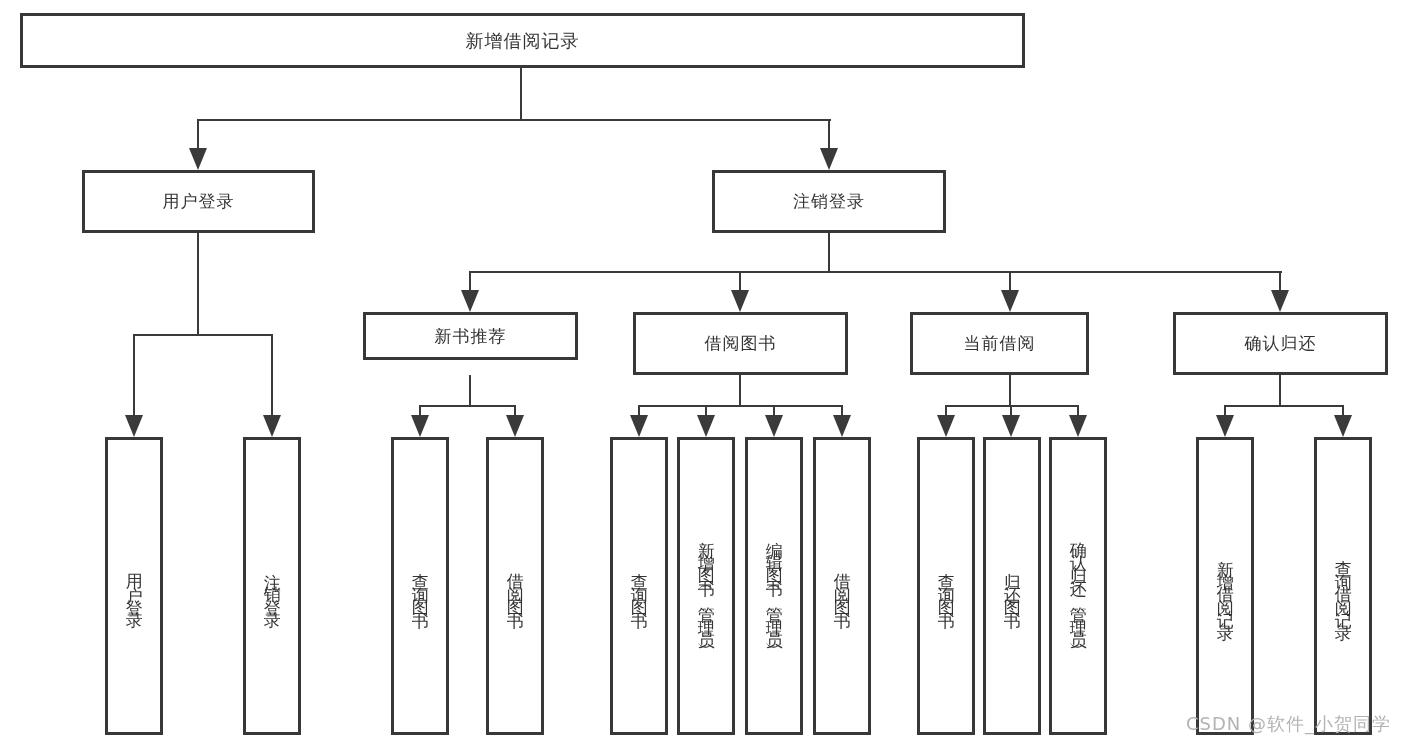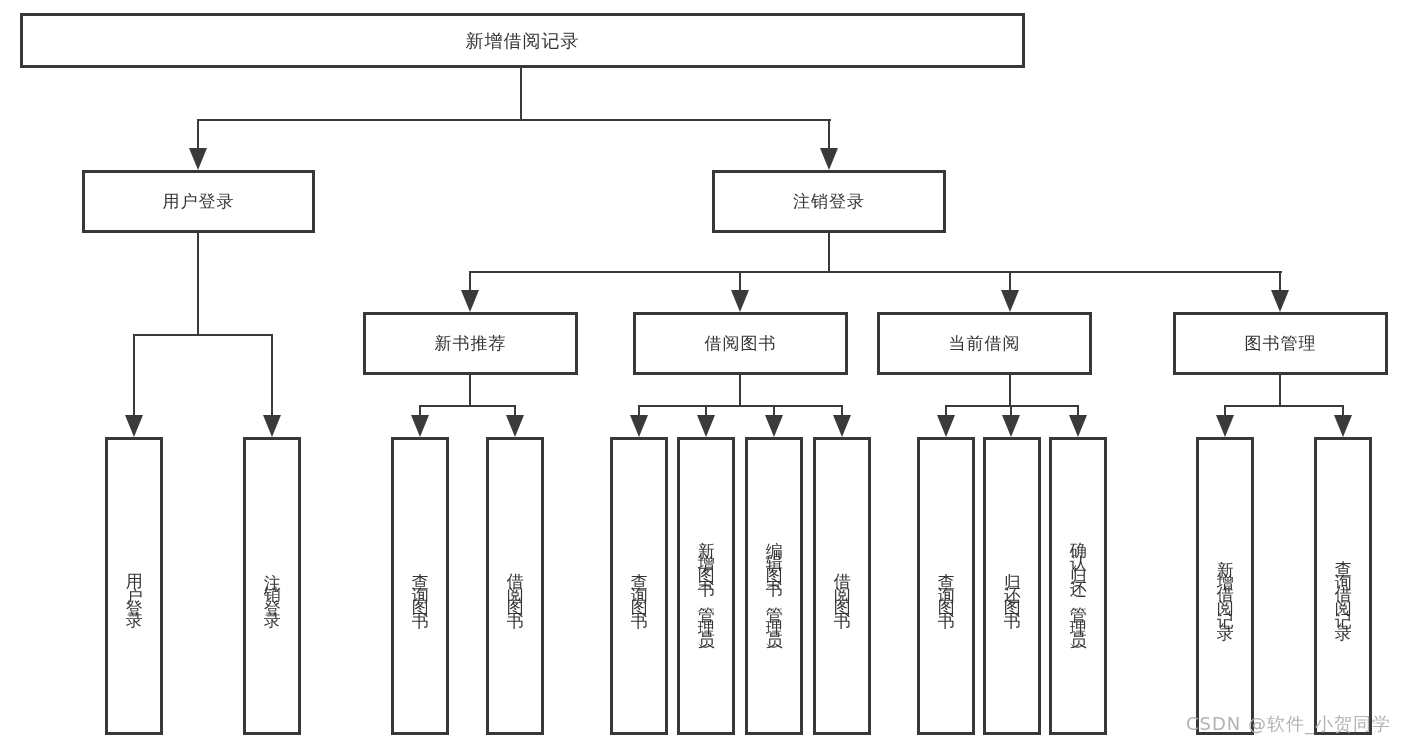--- a/index.html
+++ b/index.html
@@ -40,31 +40,31 @@
     <span>新增借阅记录</span>
   </div>
 
   <div class="box" style="left:82px;top:170px;width:233px;height:63px">
     <span>用户登录</span>
   </div>
   <div class="box" style="left:712px;top:170px;width:234px;height:63px">
     <span>注销登录</span>
   </div>
 
-  <div class="box" style="left:363px;top:312px;width:215px;height:63px">
+  <div class="box" style="left:363px;top:312px;width:215px;height:48px">
     <span>新书推荐</span>
   </div>
   <div class="box" style="left:633px;top:312px;width:215px;height:63px">
     <span>借阅图书</span>
   </div>
-  <div class="box" style="left:877px;top:312px;width:215px;height:63px">
+  <div class="box" style="left:910px;top:312px;width:179px;height:63px">
     <span>当前借阅</span>
   </div>
   <div class="box" style="left:1173px;top:312px;width:215px;height:63px">
-    <span>图书管理</span>
+    <span>确认归还</span>
   </div>
 
   <div class="box leaf" style="left:105px;top:437px;width:58px;height:298px">
     <span>用户登录</span>
   </div>
   <div class="box leaf" style="left:243px;top:437px;width:58px;height:298px">
     <span>注销登录</span>
   </div>
 
   <div class="box leaf" style="left:391px;top:437px;width:58px;height:298px">

